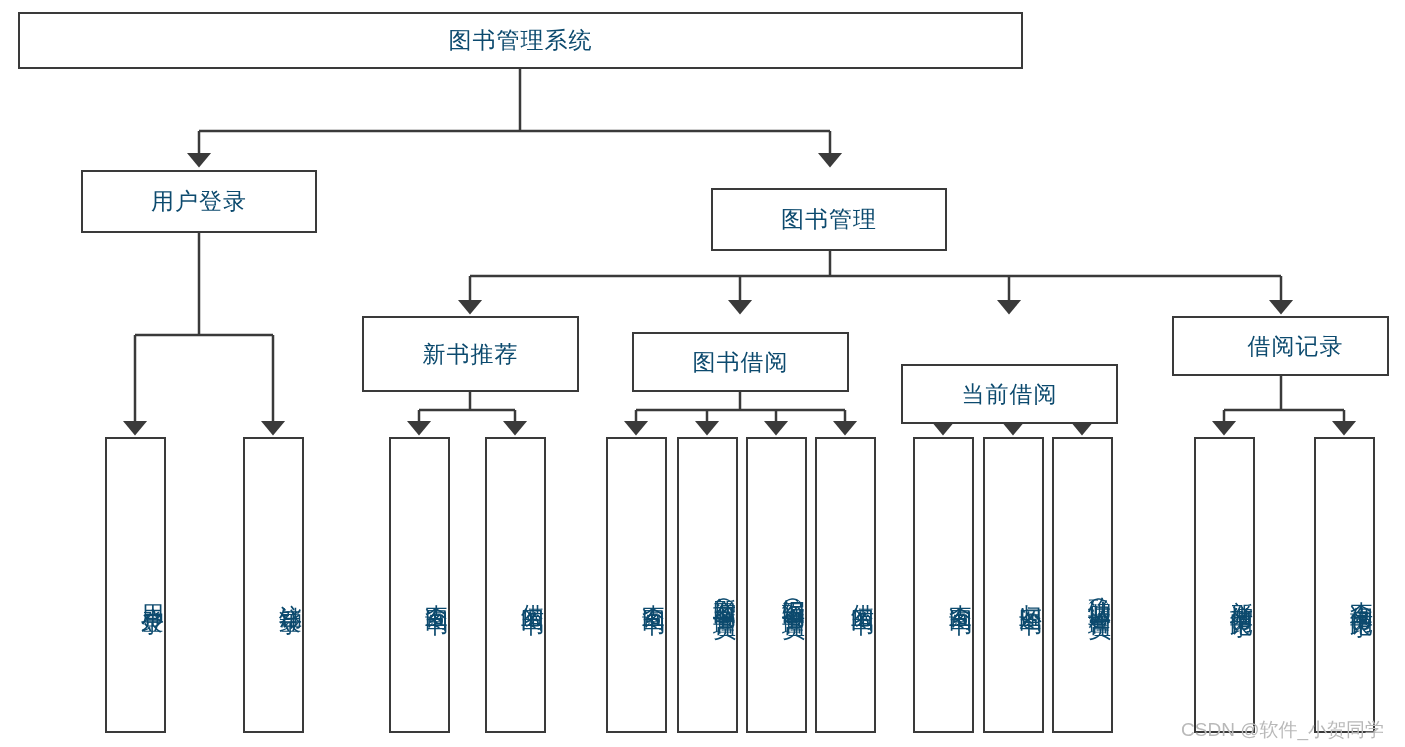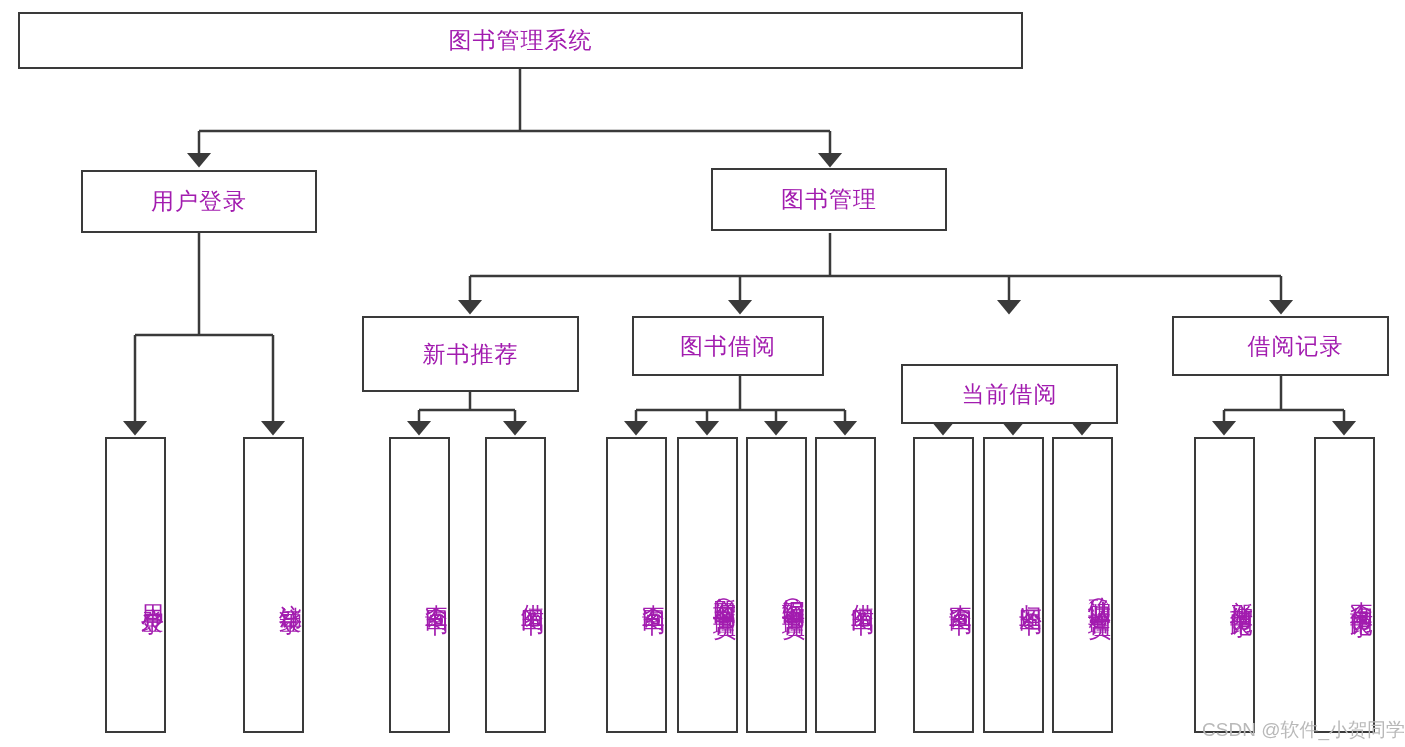--- a/index.html
+++ b/index.html
@@ -26,21 +26,21 @@
     pointer-events: none;
   }
   .node {
     position: absolute;
     box-sizing: border-box;
     border: 2.5px solid #3a3a3a;
     background: #ffffff;
     display: flex;
     align-items: center;
     justify-content: center;
-    color: #a21caf;
+    color: #0c4a6e;
   }
   .node.horizontal {
     font-size: 23px;
     letter-spacing: 1px;
   }
   .node.vertical {
     writing-mode: vertical-rl;
     text-orientation: upright;
     font-size: 23px;
     letter-spacing: 3px;
@@ -51,21 +51,21 @@
   .node.vertical > span {
     writing-mode: vertical-rl;
     text-orientation: upright;
     line-height: 1.0;
   }
   .title-node {
     font-size: 24px;
   }
   .watermark {
     position: absolute;
-    right: 0;
+    right: 21px;
     bottom: 4px;
     font-size: 19px;
     color: #b9b9b9;
     white-space: nowrap;
   }
 </style>
 </head>
 <body>
 
 <div id="canvas">
@@ -118,28 +118,28 @@
     <path d="M1344,410 L1344,428" stroke="#3a3a3a" stroke-width="2.5" fill="none" marker-end="url(#arrow)"></path>
   </svg>
 
   <div class="node horizontal title-node" style="left: 18px; top: 12px; width: 1005px; height: 57px;">
     <span>图书管理系统</span>
   </div>
 
   <div class="node horizontal" style="left: 81px; top: 170px; width: 236px; height: 63px;">
     <span>用户登录</span>
   </div>
-  <div class="node horizontal" style="left: 711px; top: 168px; width: 236px; height: 63px;">
+  <div class="node horizontal" style="left: 711px; top: 188px; width: 236px; height: 63px;">
     <span>图书管理</span>
   </div>
 
   <div class="node horizontal" style="left: 362px; top: 316px; width: 217px; height: 76px;">
     <span>新书推荐</span>
   </div>
-  <div class="node horizontal" style="left: 632px; top: 316px; width: 192px; height: 60px; text-align: center;">
+  <div class="node horizontal" style="left: 632px; top: 332px; width: 217px; height: 60px; text-align: center;">
     <span>图书借阅</span>
   </div>
   <div class="node horizontal" style="left: 901px; top: 316px; width: 217px; height: 60px; margin-top: 48px;">
     <span>当前借阅</span>
   </div>
   <div class="node horizontal" style="left: 1172px; top: 316px; width: 217px; height: 60px; padding-left: 30px;">
     <span>借阅记录</span>
   </div>
 
   <div class="node vertical" style="left: 105px; top: 437px; width: 61px; height: 296px;">

